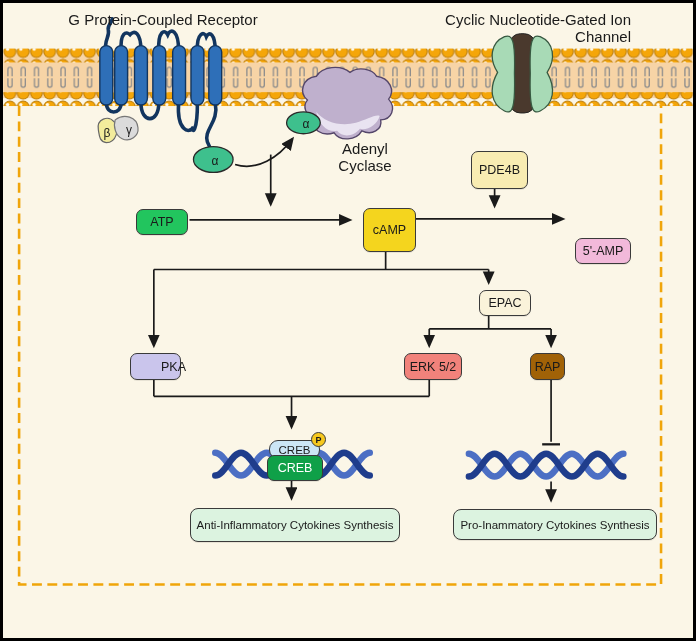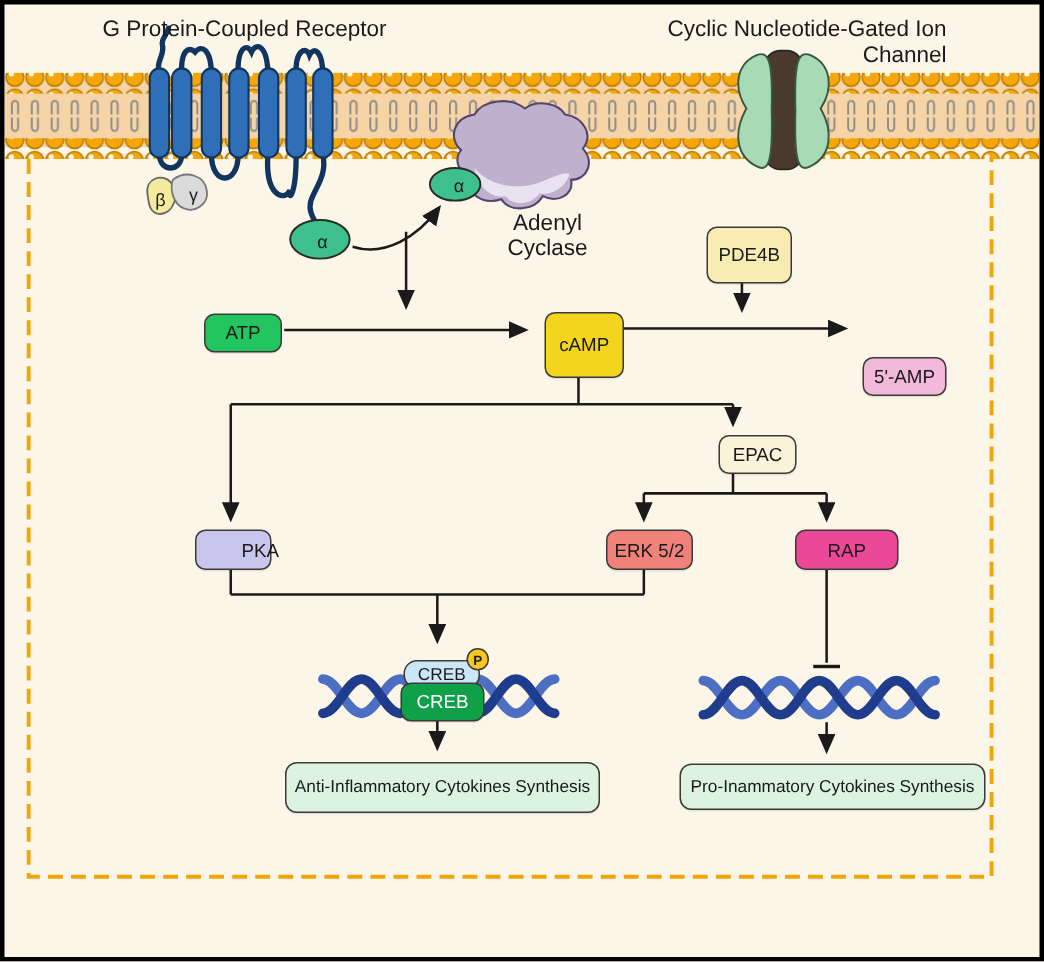--- a/index.html
+++ b/index.html
@@ -142,21 +142,21 @@
   <div class="greek" style="left:202px;top:151px;width:20px;">α</div>
   <div class="greek" style="left:293px;top:114px;width:20px;">α</div>
 
   <div class="node" style="left:133px;top:206px;width:52px;height:26px;background:#22c55e;">ATP</div>
   <div class="node" style="left:360px;top:205px;width:53px;height:44px;background:#F4D51E;">cAMP</div>
   <div class="node" style="left:572px;top:205px;width:56px;height:26px;background:#F2B9DA;margin-top:30px;">5'-AMP</div>
   <div class="node" style="left:468px;top:148px;width:57px;height:38px;background:#F8ECB2;">PDE4B</div>
   <div class="node" style="left:464px;top:287px;width:52px;height:26px;background:#FAF3DA;margin-left:12px;">EPAC</div>
   <div class="node" style="left:127px;top:350px;width:51px;height:27px;background:#CAC5EC;padding-left:36px;">PKA</div>
   <div class="node" style="left:401px;top:350px;width:58px;height:27px;background:#F1827B;">ERK 5/2</div>
-  <div class="node" style="left:527px;top:350px;width:69px;height:27px;background:#ec4899;">RAP</div>
+  <div class="node" style="left:527px;top:350px;width:35px;height:27px;background:#a16207;">RAP</div>
 
   <div class="node" id="creb-p-box" style="left:266px;top:437px;width:51px;height:19px;background:#CBE6F6;">CREB</div>
   <div class="node" id="creb-green-box" style="left:264px;top:452px;width:56px;height:26px;background:#0FA048;">CREB</div>
   <div id="p-circle" style="left:308px;top:429px;background:#F6C81E;">P</div>
 
   <div class="node synth" style="left:187px;top:505px;width:210px;height:34px;background:#DCF3E0;">Anti-Inflammatory Cytokines Synthesis</div>
   <div class="node synth" style="left:450px;top:506px;width:204px;height:31px;background:#DCF3E0;">Pro-Inammatory Cytokines Synthesis</div>
 
 </div>
 

